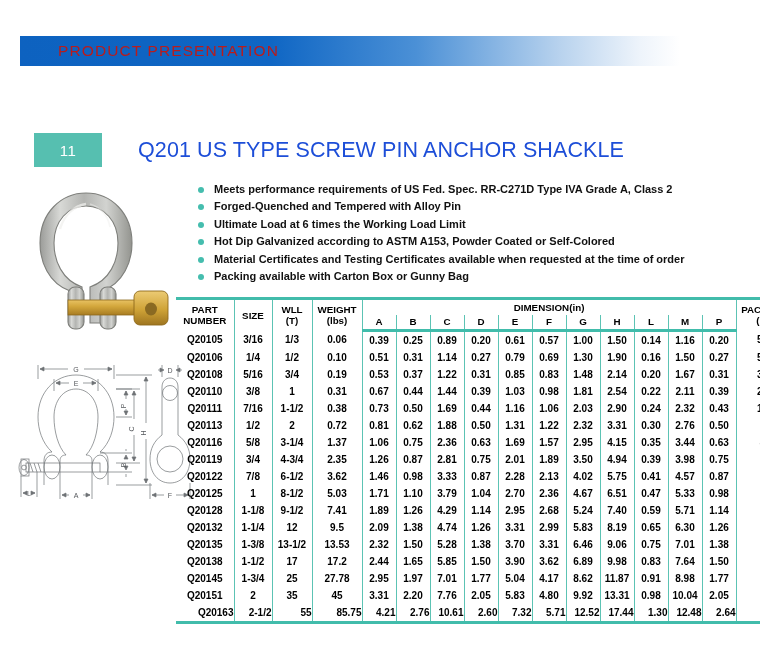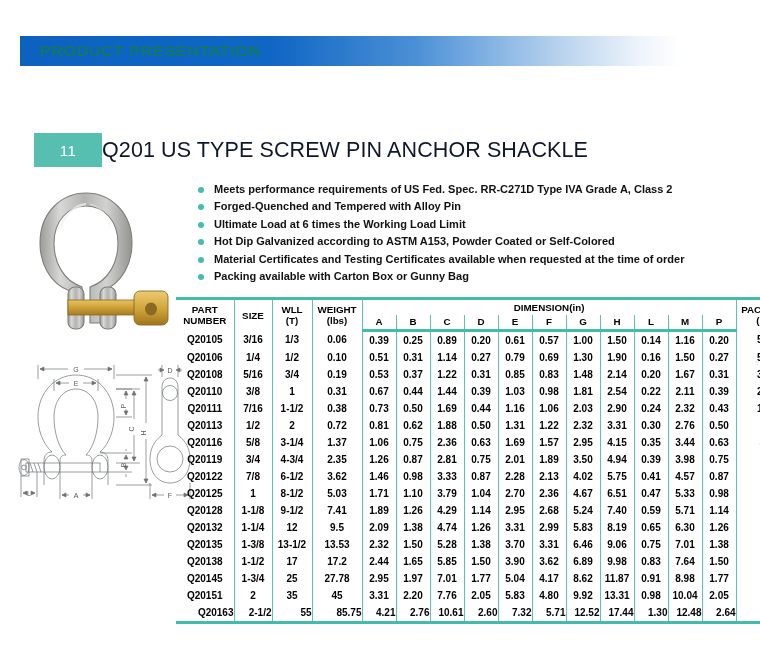--- a/index.html
+++ b/index.html
@@ -27,24 +27,24 @@
     background: linear-gradient(to right,
         #0d62c0 0%,
         #0f66c4 38%,
         #4b90d6 60%,
         #b9d3ee 82%,
         #eef4fb 94%,
         #ffffff 100%);
   }
   .banner-text {
     position: absolute;
-    left: 40px; top: 0;
+    left: 58px; top: 0;
     height: 30px;
     line-height: 30px;
-    color: #15803d;
+    color: #b91c1c;
     font-size: 15.5px;
     letter-spacing: 1.1px;
     font-weight: 400;
     white-space: nowrap;
   }
 
   
   .title-row {
     position: absolute;
     left: 34px; top: 133px;
@@ -56,24 +56,25 @@
     width: 68px; height: 34px;
     background: #56bfb0;
     color: #ffffff;
     font-size: 15px;
     display: flex;
     align-items: center;
     justify-content: center;
     letter-spacing: .5px;
   }
   .title-text {
+    margin-left: 36px;
     font-size: 21.5px;
     font-weight: 400;
     letter-spacing: .1px;
-    color: #0f172a;
+    color: #1d4ed8;
     white-space: nowrap;
   }
 
   
   .bullets {
     position: absolute;
     left: 198px; top: 181px;
     width: 545px;
     list-style: none;
     margin: 0; padding: 0;

